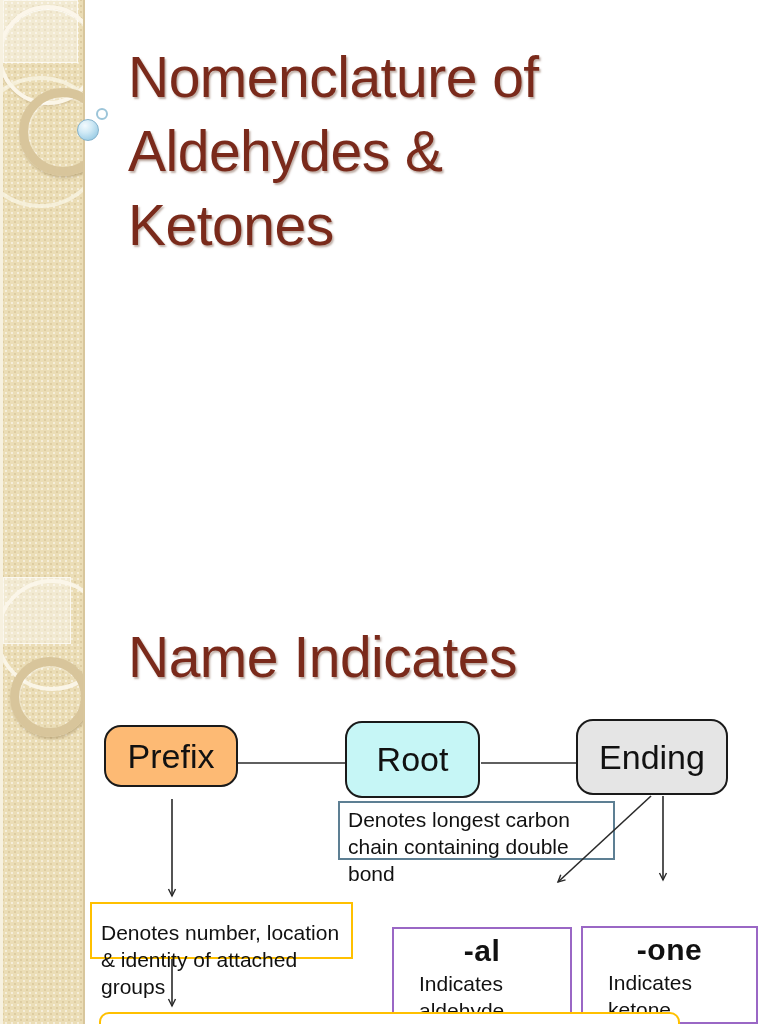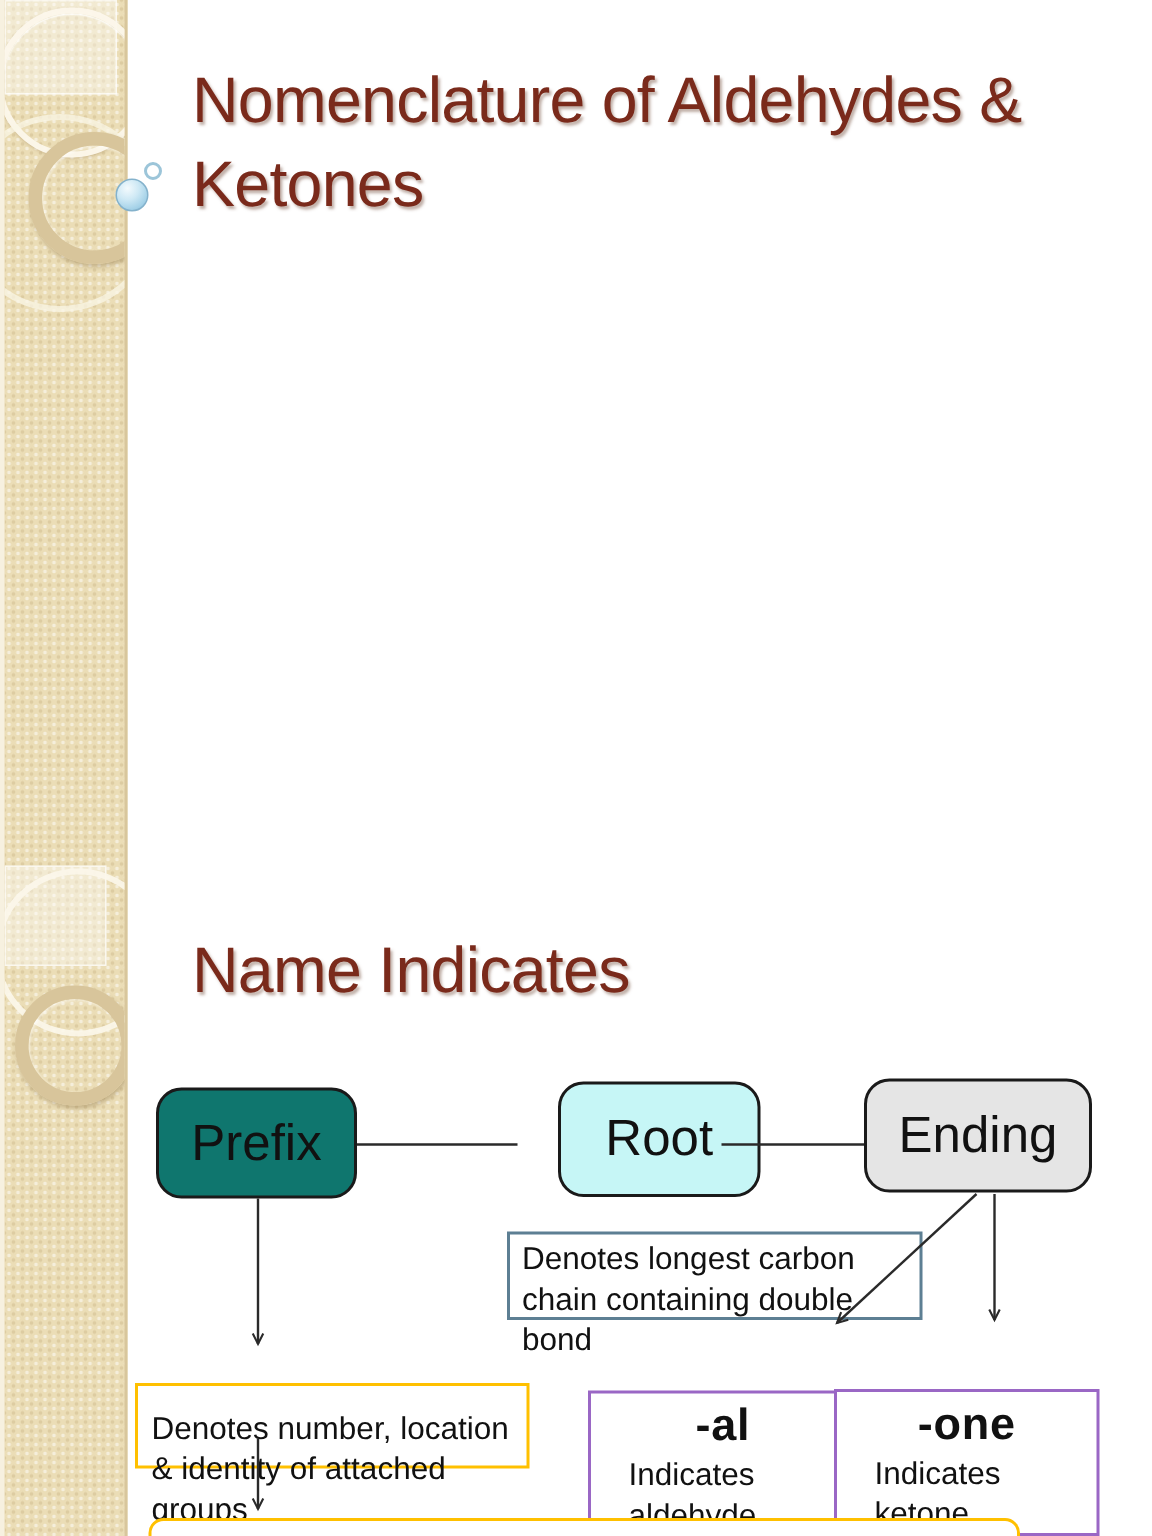--- a/index.html
+++ b/index.html
@@ -39,46 +39,46 @@
     border:1px solid #84B2CC;
   }
   .miniring{
     position:absolute;left:96px;top:108px;width:8px;height:8px;border-radius:50%;z-index:3;
     border:2px solid #9CC5D9;background:transparent;box-sizing:content-box;
   }
 
   
   .slide-title{
     position:absolute;left:128px;width:625px;color:#7A2A1B;
-    font-size:43px;line-height:1.3;letter-spacing:-0.5px;
+    font-size:57px;line-height:1.3;letter-spacing:-0.5px;
     text-shadow:1.5px 2px 2px rgba(130,95,80,.5);
   }
   #title1{top:40px;}
   #title2{top:620px;}
 
   
   .node{
     position:absolute;box-sizing:border-box;border:2.5px solid #1A1A1A;border-radius:17px;
     display:flex;align-items:center;justify-content:center;font-size:34px;z-index:2;
   }
-  #node-prefix{left:104px;top:725px;width:134px;height:74px;background:#0f766e;}
-  #node-root  {left:345px;top:721px;width:135px;height:77px;background:#C6F6F6;margin-left:27px;}
+  #node-prefix{left:104px;top:725px;width:134px;height:62px;background:#fdba74;}
+  #node-root  {left:345px;top:721px;width:135px;height:77px;background:#C6F6F6;}
   #node-ending{left:576px;top:719px;width:152px;height:76px;background:#e5e5e5;}
 
   
   .notebox{
     position:absolute;box-sizing:border-box;background:#fff;
-    font-size:21px;line-height:1.28;z-index:2;margin-top:20px;
+    font-size:21px;line-height:1.28;z-index:2;
   }
   #root-note{left:338px;top:801px;width:277px;height:59px;border:2px solid #5D7F93;padding:4px 8px;}
   #prefix-note{left:90px;top:902px;width:263px;height:57px;border:2px solid #FFC000;padding:16px 9px;}
 
   .suffixbox{position:absolute;box-sizing:border-box;background:#fff;border:2px solid #9A67C5;z-index:2;margin-top:39px;}
   #al-box{left:392px;top:888px;width:180px;height:100px;}
-  #one-box{left:556px;top:887px;width:177px;height:98px;}
+  #one-box{left:581px;top:887px;width:177px;height:98px;}
   .suffix-heading{font-size:30px;font-weight:bold;text-align:center;margin-top:5px;letter-spacing:.5px;}
   .suffix-body{font-size:21px;line-height:1.3;padding:2px 25px 0;}
 
   #bottom-box{
     position:absolute;left:99px;top:1012px;width:581px;height:60px;box-sizing:border-box;
     border:2px solid #FFC000;border-radius:10px;background:#fff;z-index:2;
   }
 
   
   svg.arrows{position:absolute;left:0;top:0;z-index:5;pointer-events:none;}

